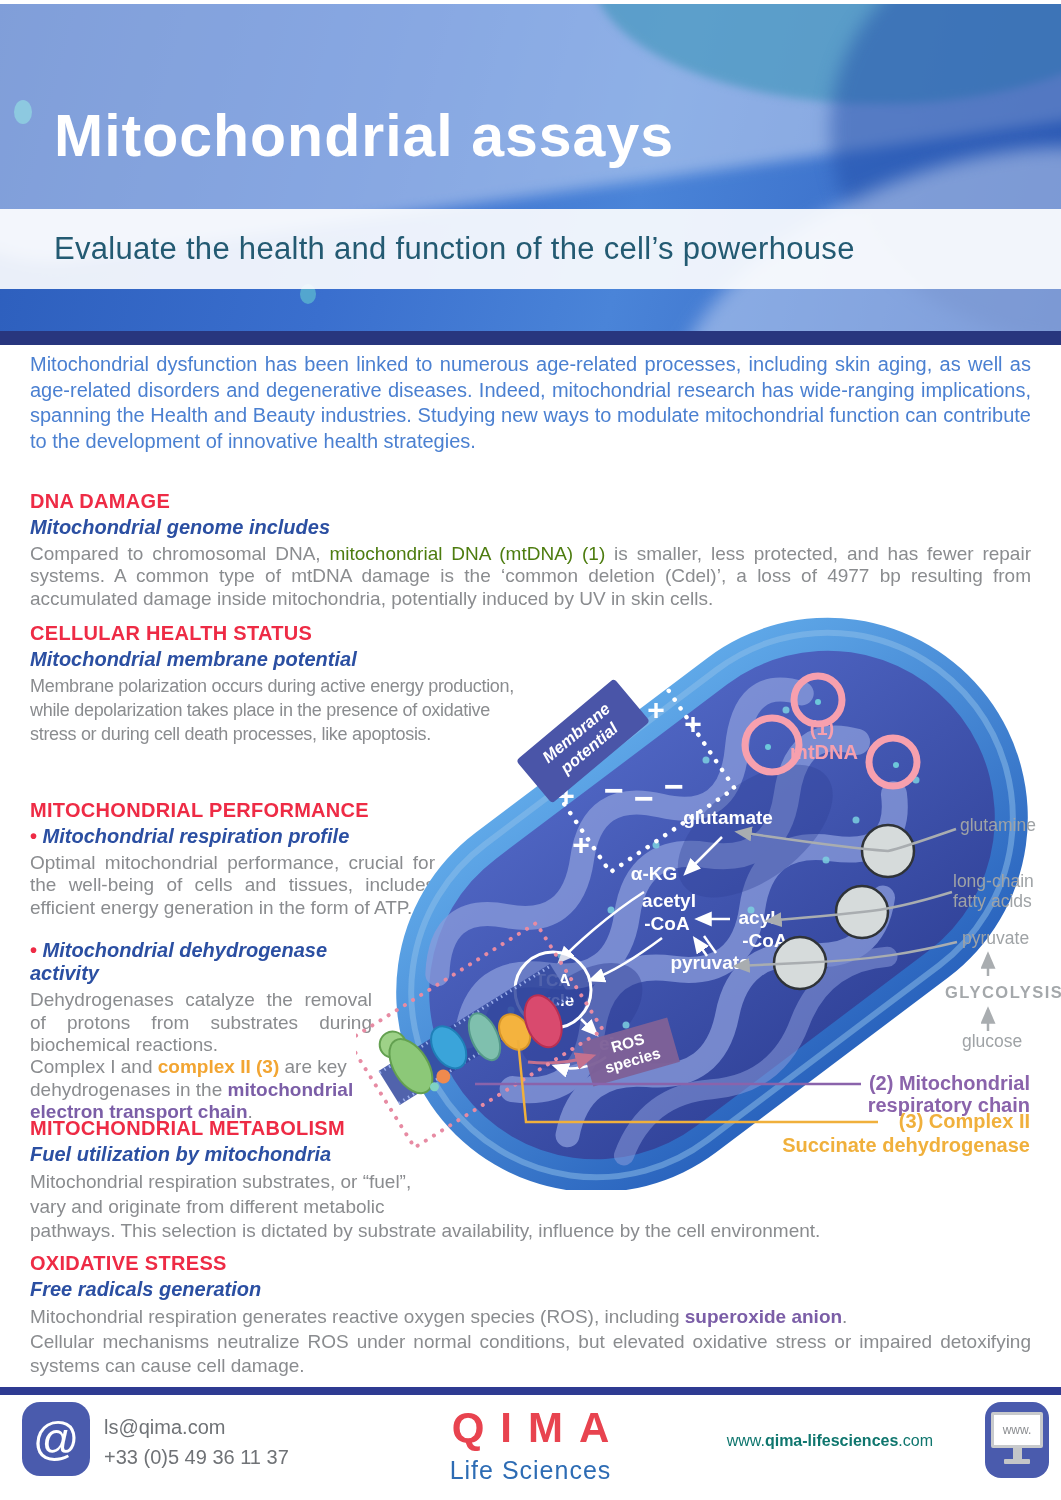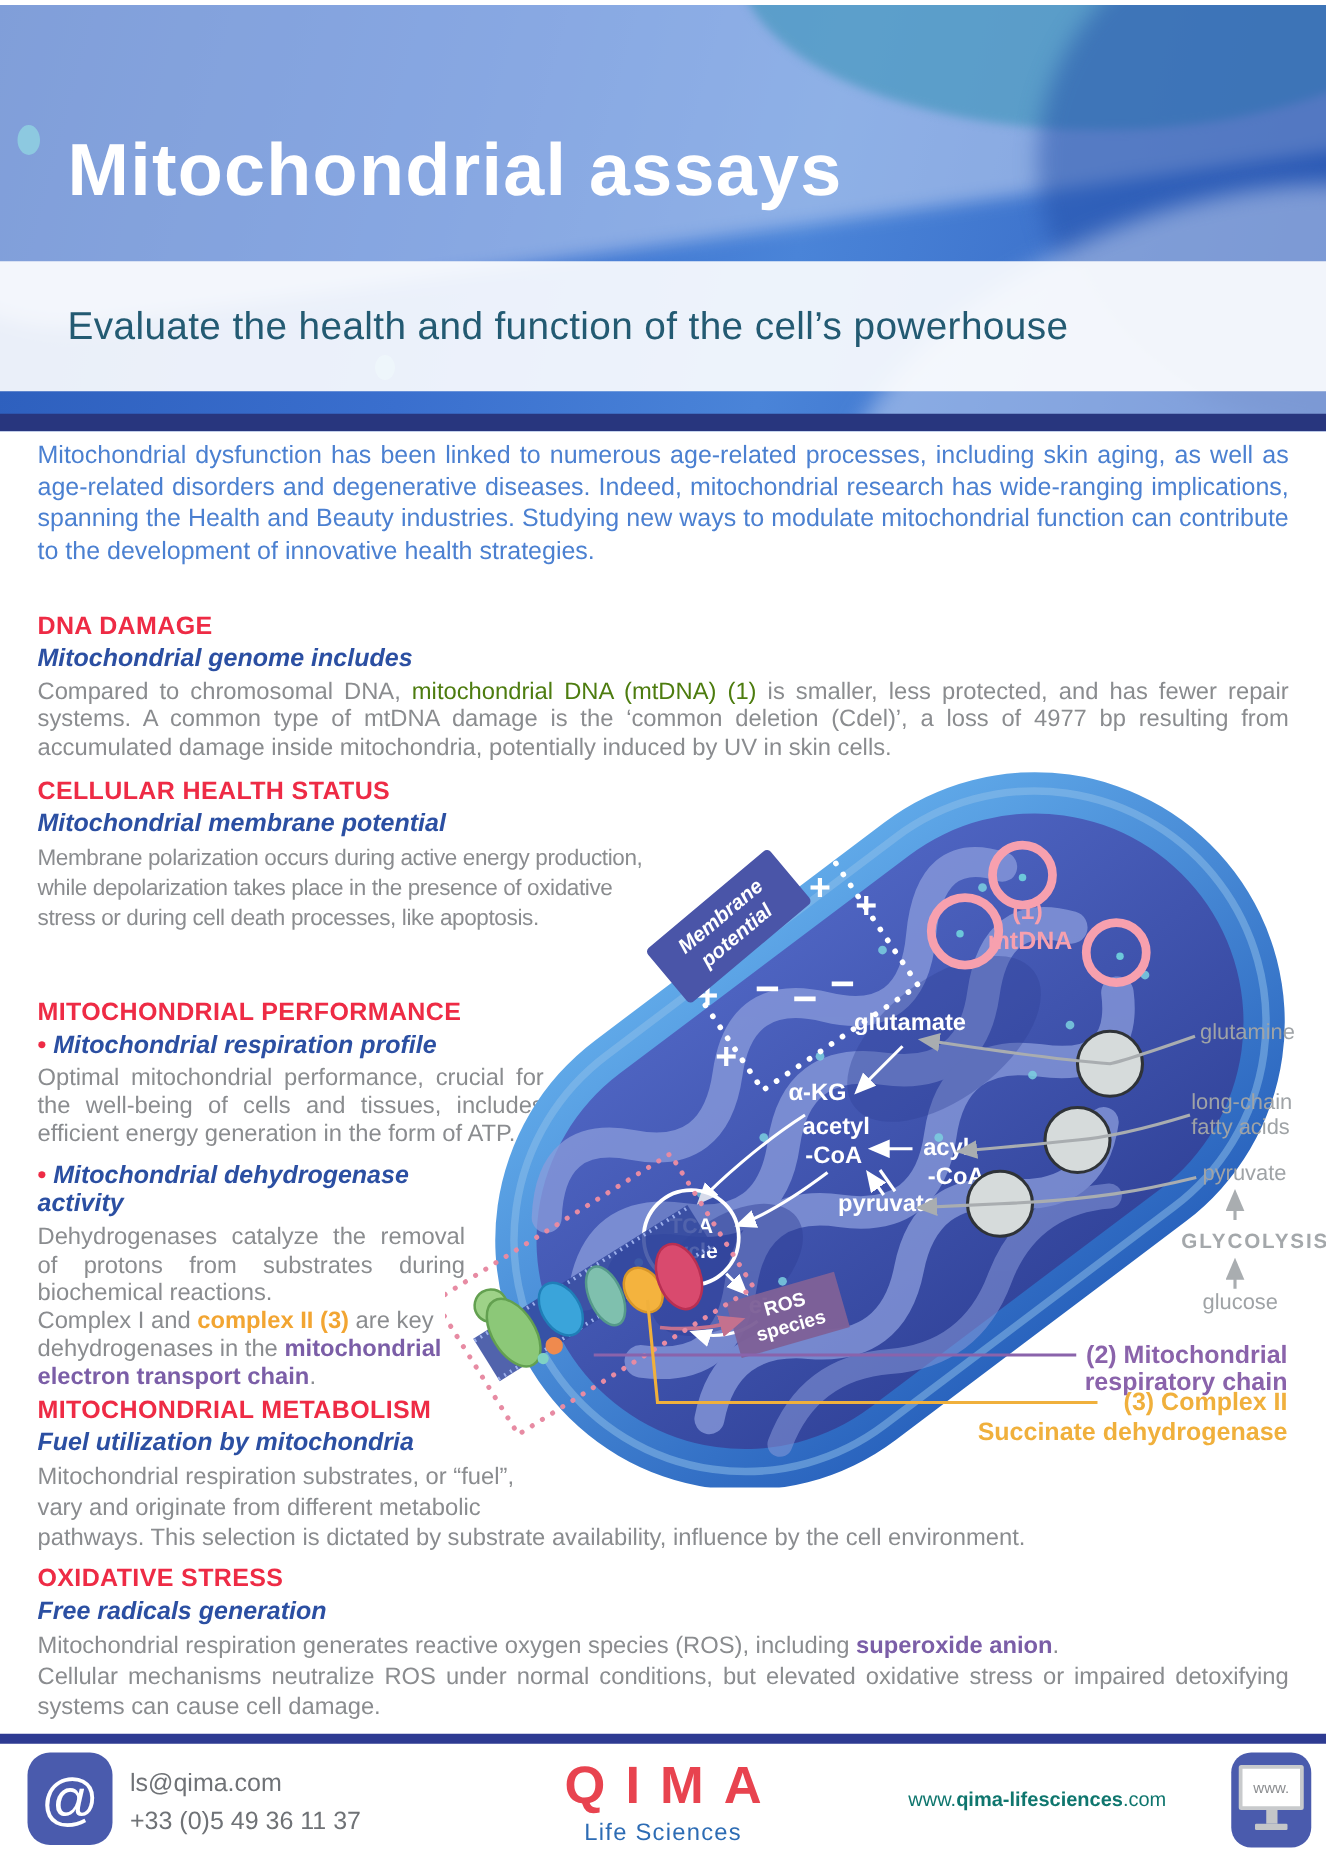--- a/index.html
+++ b/index.html
@@ -17,21 +17,21 @@
       background:rgba(62,148,186,.62);filter:blur(4px);}
   .w3{left:830px;top:-90px;width:520px;height:430px;border-radius:50%;
       background:rgba(34,78,168,.5);filter:blur(9px);}
   .w4{left:660px;top:170px;width:560px;height:280px;border-radius:50%;
       background:rgba(208,220,246,.5);transform:rotate(-22deg);filter:blur(9px);}
   .hero-dot{position:absolute;border-radius:50%;}
   .hd1{left:14px;top:96px;width:18px;height:24px;background:#8fd0e0;opacity:.85;}
   .hd2{left:300px;top:280px;width:16px;height:20px;background:#5ab4d0;opacity:.8;}
   .hero-title{position:absolute;left:54px;top:98px;color:#ffffff;font-size:59px;
       font-weight:bold;letter-spacing:1px;}
-  .sub-band{position:absolute;left:0;top:205px;width:1061px;height:104px;
+  .sub-band{position:absolute;left:0;top:205px;width:1061px;height:80px;
       background:rgba(255,255,255,.9);display:flex;align-items:center;}
   .sub-band span{margin-left:54px;font-size:31px;color:#235a72;letter-spacing:.3px;}
   .hero-strip{position:absolute;left:0;top:327px;width:1061px;height:14px;background:#28367e;}
 
   
   .blk{position:absolute;}
   .intro{left:30px;top:352px;width:1001px;font-size:20px;line-height:1.28;
       color:#4b80d1;text-align:justify;}
   .sec-h{font-size:20px;font-weight:bold;color:#ee2b45;letter-spacing:.3px;margin:0 0 3px 0;}
   .sec-sub{font-size:20px;font-weight:bold;font-style:italic;color:#2b4fa2;margin:0 0 4px 0;}
@@ -60,21 +60,21 @@
   .ros-text{fill:#ffffff;font-weight:bold;font-size:15.5px;}
 
   
   .foot-line{position:absolute;left:0;top:1387px;width:1061px;height:8px;background:#2e3b92;}
   .at-icon{position:absolute;left:22px;top:1402px;width:68px;height:74px;border-radius:18px;
       background:#4a5bad;color:#fff;font-size:46px;display:flex;align-items:center;
       justify-content:center;}
   .contact{position:absolute;left:104px;top:1412px;font-size:20px;color:#6f7276;line-height:1.5;}
   .logo{position:absolute;left:0;top:1404px;width:1061px;text-align:center;}
   .logo-top{font-size:42px;font-weight:bold;color:#e8434f;letter-spacing:16px;margin-left:16px;}
-  .logo-bottom{font-size:19px;color:#2d6cb4;letter-spacing:1px;margin-top:4px;}
+  .logo-bottom{font-size:25px;color:#2d6cb4;letter-spacing:1px;margin-top:4px;}
   .website{position:absolute;right:128px;top:1432px;font-size:16px;color:#0f766e;}
   .website b{font-weight:bold;}
   .www-icon{position:absolute;left:985px;top:1402px;width:64px;height:76px;border-radius:16px;
       background:#4a5bad;}
   .www-screen{margin:10px auto 0 auto;width:46px;height:30px;background:#ffffff;
       border:3px solid #c8cacc;border-radius:2px;display:flex;align-items:center;
       justify-content:center;font-size:12px;color:#8b8d90;}
   .www-neck{width:9px;height:11px;background:#c4c6c8;margin:0 auto;}
   .www-base{width:26px;height:5px;background:#c4c6c8;margin:0 auto;border-radius:1px;}
 </style>
@@ -110,21 +110,21 @@
     <p class="sec-sub">Mitochondrial membrane potential</p>
     <p class="body-t tight">Membrane polarization occurs during active energy production,</p>
     <p class="body-t tight">while depolarization takes place in the presence of oxidative</p>
     <p class="body-t tight">stress or during cell death processes, like apoptosis.</p>
   </div>
 
   <div class="blk" style="left:30px;top:799px;width:410px;">
     <p class="sec-h">MITOCHONDRIAL PERFORMANCE</p>
     <p class="sec-sub"><span class="bullet-dot">•</span> <span>Mitochondrial respiration profile</span></p>
     <p class="body-t just" style="width:405px;">Optimal mitochondrial performance, crucial for the well-being of cells and tissues, includes efficient energy generation in the form of ATP.</p>
-    <p class="sec-sub" style="width:330px;margin-top:10px;"><span class="bullet-dot">•</span> <span>Mitochondrial dehydrogenase activity</span></p>
+    <p class="sec-sub" style="width:330px;margin-top:20px;"><span class="bullet-dot">•</span> <span>Mitochondrial dehydrogenase activity</span></p>
     <p class="body-t just" style="width:342px;">Dehydrogenases catalyze the removal of protons from substrates during biochemical reactions.</p>
     <p class="body-t" style="width:342px;"><span>Complex I and </span><span class="hl-orange">complex II (3)</span><span> are key dehydrogenases in the </span><span class="hl-purple">mitochondrial electron transport chain</span><span>.</span></p>
   </div>
 
   <div class="blk" style="left:30px;top:1117px;width:1001px;">
     <p class="sec-h">MITOCHONDRIAL METABOLISM</p>
     <p class="sec-sub">Fuel utilization by mitochondria</p>
     <p class="body-t nowrap" style="line-height:1.3;">Mitochondrial respiration substrates, or “fuel”,</p>
     <p class="body-t nowrap" style="line-height:1.3;">vary and originate from different metabolic</p>
     <p class="body-t" style="line-height:1.3;">pathways. This selection is dictated by substrate availability, influence by the cell environment.</p>

